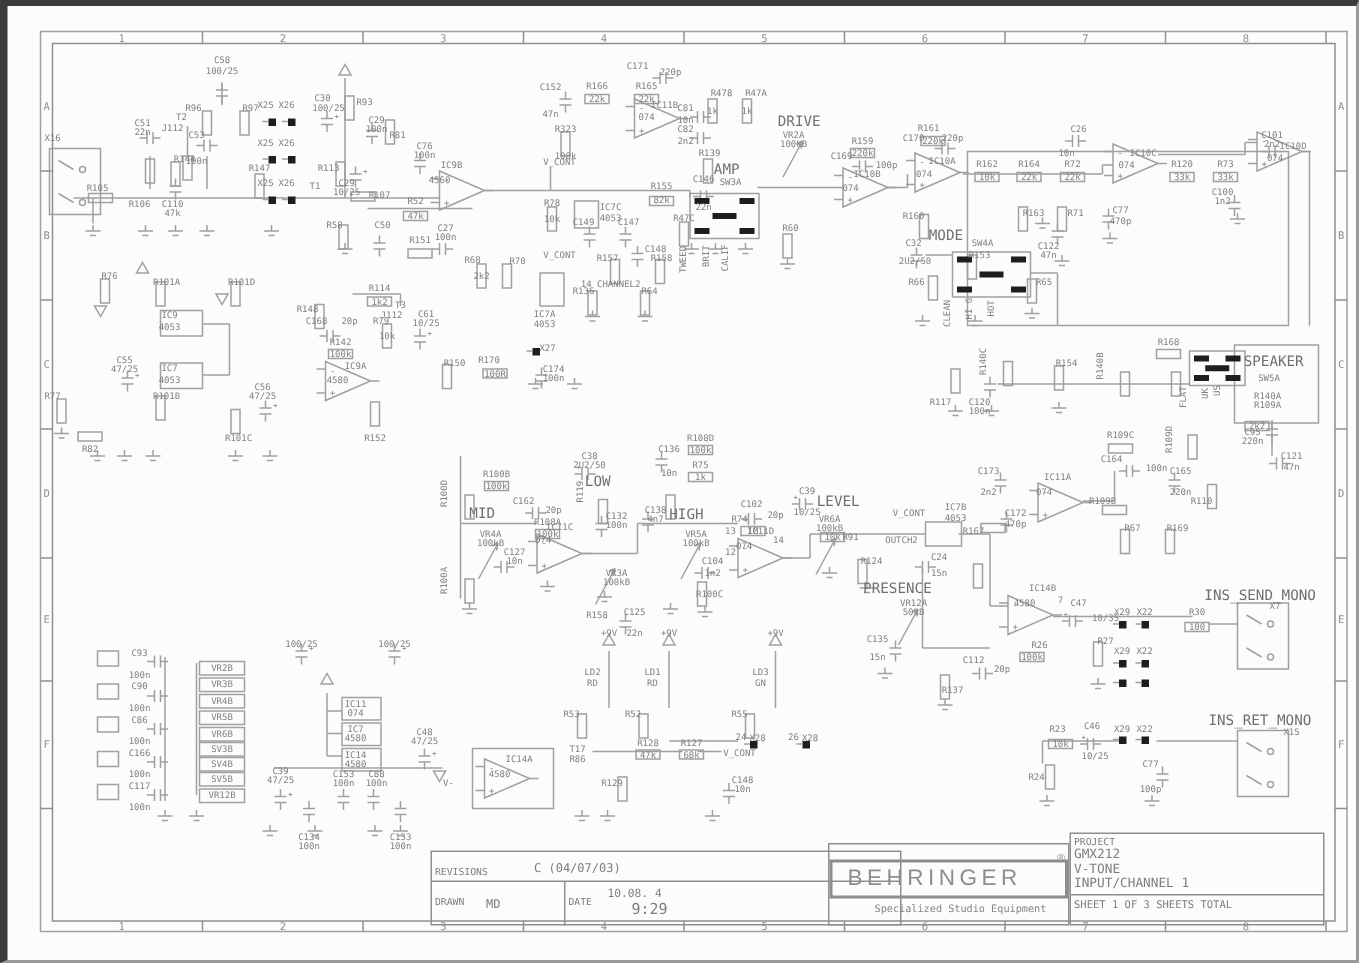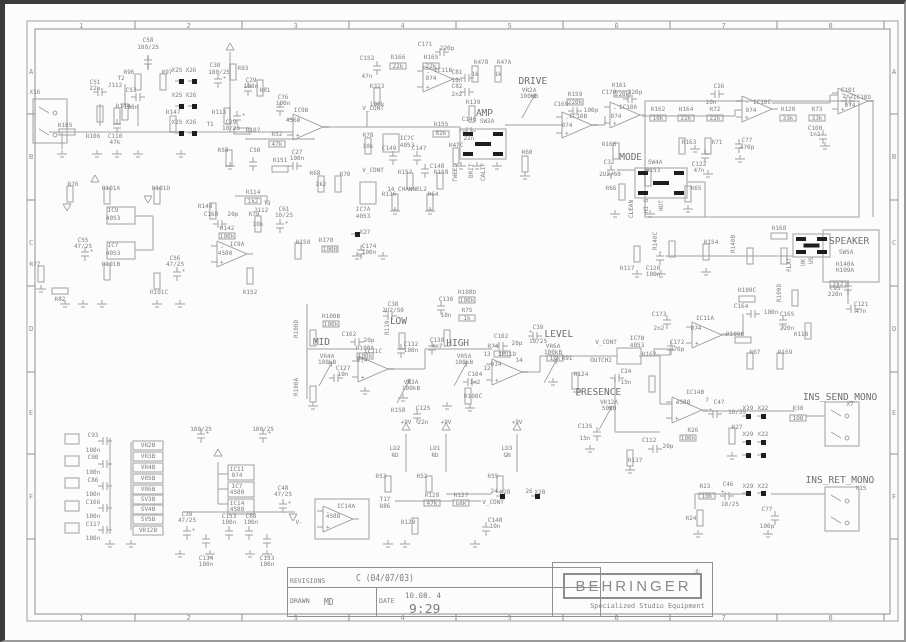--- a/index.html
+++ b/index.html
@@ -10,22 +10,22 @@
   .tb{position:absolute;box-sizing:border-box;border:1px solid #8f8f8f;color:#7e7e7e;}
   .tb .lbl{font-size:6.5px;padding:1px 2px;}
   #revblock{left:282px;top:563px;width:314px;height:50px;}
   #revrow1{height:19px;border-bottom:1px solid #8f8f8f;position:relative;}
   #revvalue{position:absolute;left:68px;top:6px;font-size:8px;}
   #revrow2{display:flex;height:29px;}
   #revrow2 .cell{border-right:1px solid #8f8f8f;position:relative;}
   #cell-drawn{width:88px;} #cell-checked{width:88px;} #cell-date{flex:1;border-right:none!important;}
   .cellval{position:absolute;left:36px;top:10px;font-size:8px;}
   #dateval{position:absolute;left:28px;top:3px;font-size:7.5px;}
-  #timeval{position:absolute;left:32px;top:13px;font-size:13px;}
-  #brandblock{left:547px;top:558px;width:161px;height:55px;display:flex;flex-direction:column;align-items:center;justify-content:center;}
+  #timeval{position:absolute;left:44px;top:13px;font-size:10px;}
+  #brandblock{left:547px;top:558px;width:161px;height:55px;display:flex;flex-direction:column;justify-content:center;}
   #brandlogo{border:2px solid #8d8d8d;color:#8d8d8d;font-family:"Liberation Sans",sans-serif;
     font-size:15px;letter-spacing:3px;padding:2px 8px 3px 10px;position:relative;margin-top:3px;}
   #brandreg{position:absolute;right:-3px;top:-6px;font-size:7px;}
   #brandtag{font-size:6.8px;margin-top:3px;color:#858585;margin-left:30px;}
   #projblock{left:708px;top:551px;width:170px;height:62px;}
   #projlabel{font-size:6.5px;padding:1px 2px;}
   .projline{font-size:8.5px;padding:0 2px;line-height:9.5px;}
   #sheetrow{border-top:1px solid #8f8f8f;font-size:7px;padding:2px 2px;margin-top:1px;}
 </style>
 </head>
@@ -1290,13 +1290,20 @@
   </div>
 
   <div class="tb" id="brandblock">
     <div id="brandlogo">
       <span>BEHRINGER</span>
       <span id="brandreg">®</span>
     </div>
     <div id="brandtag">Specialized Studio Equipment</div>
   </div>
 
+  <div class="tb" id="projblock">
+    <div id="projlabel">PROJECT</div>
+    <div class="projline">GMX212</div>
+    <div class="projline">V-TONE</div>
+    <div class="projline">INPUT/CHANNEL 1</div>
+    <div id="sheetrow">SHEET 1  OF 3  SHEETS TOTAL</div>
+  </div>
 </div>
 
 </body></html>

